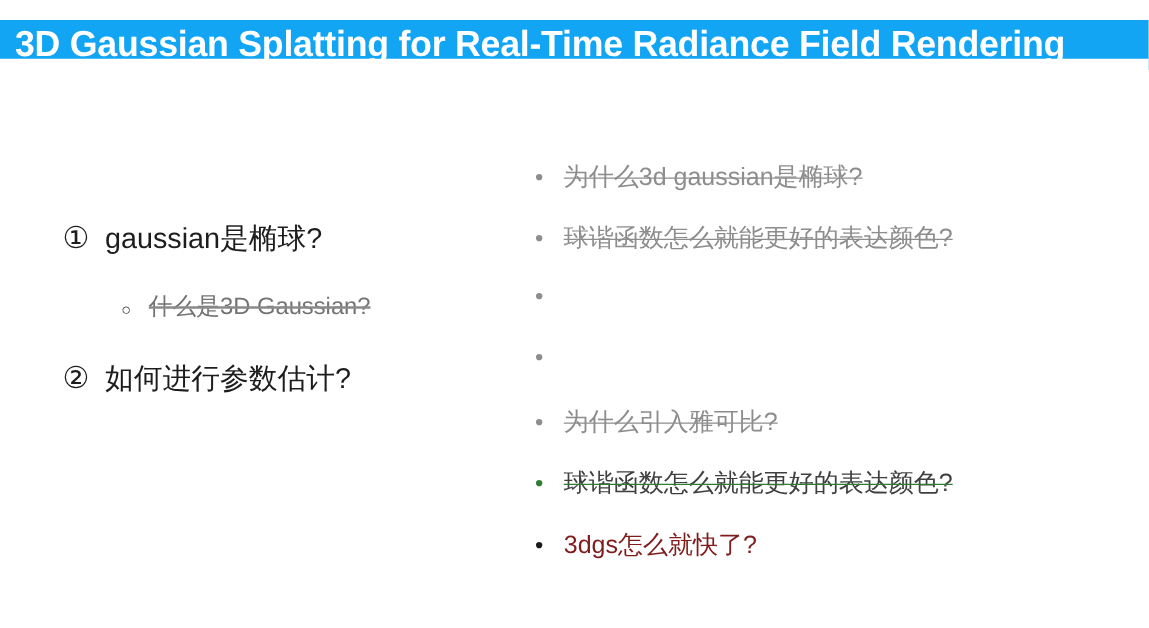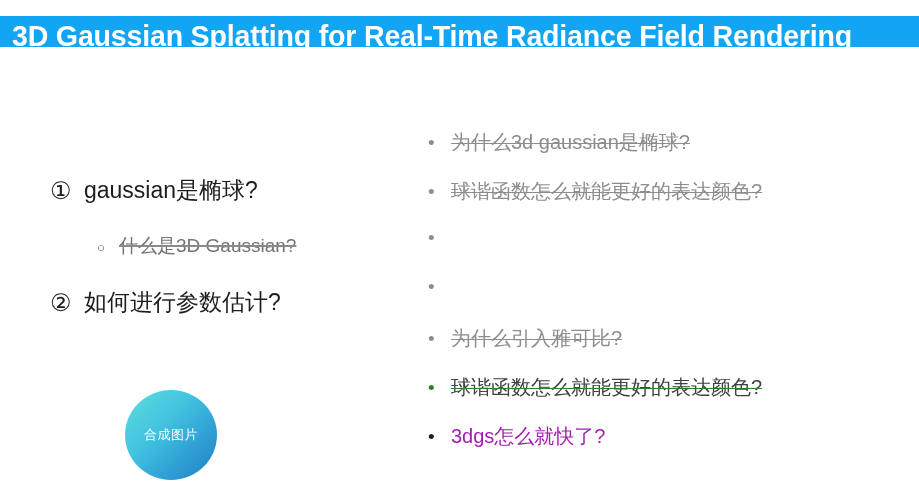--- a/index.html
+++ b/index.html
@@ -156,21 +156,21 @@
     color: #404040;
     text-decoration: line-through;
     text-decoration-color: #2f7d32;
     text-decoration-thickness: 1.4px;
   }
   .state-struck-green .q-bullet {
     color: #2f7d32;
   }
 
   .state-active .q-text {
-    color: #a21caf;
+    color: #7f1d1d;
   }
   .state-active .q-bullet {
     color: #1a1a1a;
   }
 </style>
 </head>
 <body>
 
 <div class="title-bar">
   <div class="title-text">3D Gaussian Splatting for Real-Time Radiance Field Rendering</div>
@@ -190,54 +190,51 @@
       <span class="outline-text sub-text">什么是3D Gaussian?</span>
     </div>
 
     <div class="outline-item">
       <span class="marker">②</span>
       <span class="outline-text">如何进行参数估计?</span>
     </div>
 
   </div>
 
-  <div class="image-bubble">
-    <span class="image-bubble-label">合成图片</span>
+
+  <div class="right-col">
+
+    <div class="q-item state-struck">
+      <span class="q-bullet">•</span>
+      <span class="q-text">为什么3d gaussian是椭球?</span>
+    </div>
+
+    <div class="q-item state-struck">
+      <span class="q-bullet">•</span>
+      <span class="q-text">球谐函数怎么就能更好的表达颜色?</span>
+    </div>
+
+    <div class="q-item state-struck">
+      <span class="q-bullet">•</span>
+    </div>
+
+    <div class="q-item state-struck">
+      <span class="q-bullet">•</span>
+    </div>
+
+    <div class="q-item state-struck">
+      <span class="q-bullet">•</span>
+      <span class="q-text">为什么引入雅可比?</span>
+    </div>
+
+    <div class="q-item state-struck-green">
+      <span class="q-bullet">•</span>
+      <span class="q-text">球谐函数怎么就能更好的表达颜色?</span>
+    </div>
+
+    <div class="q-item state-active">
+      <span class="q-bullet">•</span>
+      <span class="q-text">3dgs怎么就快了?</span>
+    </div>
+
   </div>
 
-  <div class="right-col">
-
-    <div class="q-item state-struck">
-      <span class="q-bullet">•</span>
-      <span class="q-text">为什么3d gaussian是椭球?</span>
-    </div>
-
-    <div class="q-item state-struck">
-      <span class="q-bullet">•</span>
-      <span class="q-text">球谐函数怎么就能更好的表达颜色?</span>
-    </div>
-
-    <div class="q-item state-struck">
-      <span class="q-bullet">•</span>
-    </div>
-
-    <div class="q-item state-struck">
-      <span class="q-bullet">•</span>
-    </div>
-
-    <div class="q-item state-struck">
-      <span class="q-bullet">•</span>
-      <span class="q-text">为什么引入雅可比?</span>
-    </div>
-
-    <div class="q-item state-struck-green">
-      <span class="q-bullet">•</span>
-      <span class="q-text">球谐函数怎么就能更好的表达颜色?</span>
-    </div>
-
-    <div class="q-item state-active">
-      <span class="q-bullet">•</span>
-      <span class="q-text">3dgs怎么就快了?</span>
-    </div>
-
-  </div>
-
 </div>
 
 </body></html>

